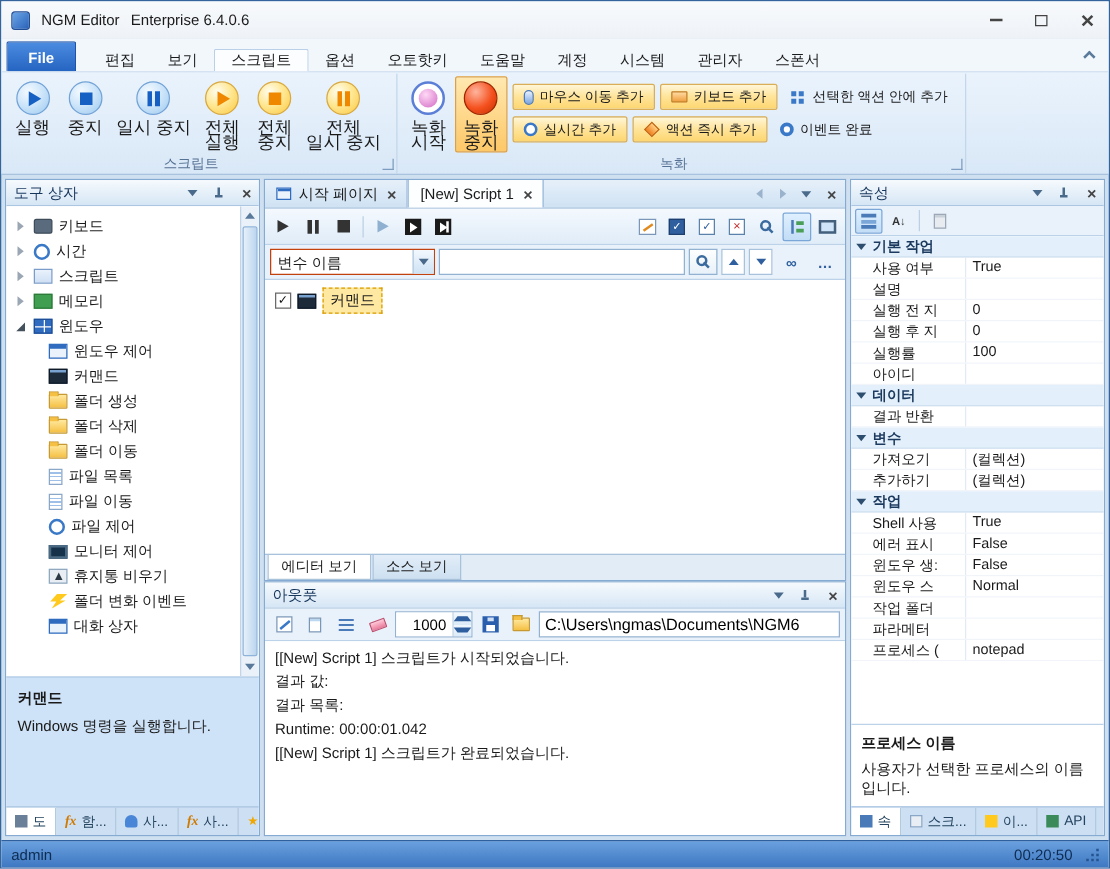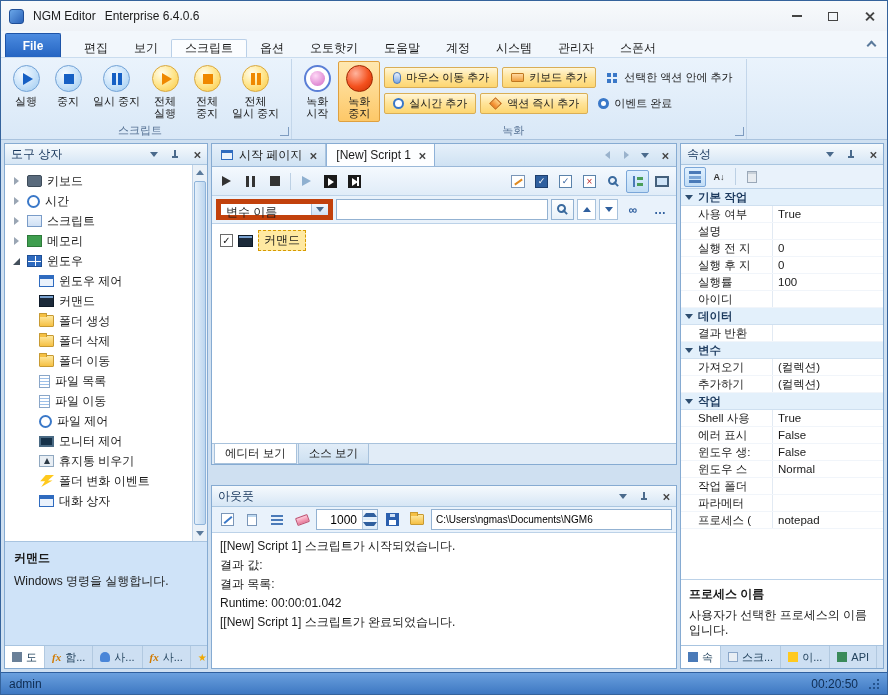--- a/index.html
+++ b/index.html
@@ -30,21 +30,21 @@
   .ribbon-collapse{margin-left:auto;display:flex;align-items:center;padding:0 12px}
   .ico-chevup{width:7px;height:7px;border-left:2px solid #5a7a9c;border-top:2px solid #5a7a9c;transform:rotate(45deg);margin-top:3px}
 
   
   .ribbon{height:82px;flex:none;background:linear-gradient(#eaf3fc,#d9e8f7);border-bottom:1px solid #a9c3de;display:flex;padding-top:1px}
   .rgroup{position:relative;display:flex;align-items:flex-start;padding:2px 8px 15px 4px;border-right:1px solid #c3d6ea}
   .rgroup-label{position:absolute;left:0;right:12px;bottom:1px;text-align:center;font-size:11px;color:#567294}
   .dlaunch{position:absolute;right:2px;bottom:3px;width:9px;height:9px;border-right:1px solid #7e9cc0;border-bottom:1px solid #7e9cc0}
   .rbtnrow{display:flex}
   .rbtn{min-width:42px;padding:3px 3px 2px;display:flex;flex-direction:column;align-items:center;gap:3px;border:1px solid transparent;border-radius:2px}
-  .rbtn .rlabel{font-size:11px;line-height:12px;text-align:center;white-space:pre-line}
+  .rbtn .rlabel{font-size:14px;line-height:12px;text-align:center;white-space:pre-line}
   .rbtn.selected{background:linear-gradient(#ffe8b0,#fdc868);border-color:#dfa03f}
   .icn{width:27px;height:27px;border-radius:50%;position:relative;flex:none}
   .icn::after{content:"";position:absolute}
   .play-blue,.stop-blue,.pause-blue{background:radial-gradient(circle at 35% 30%,#f4faff 0%,#cfe6fa 45%,#9ccaf0 100%);border:1px solid #72a2d6}
   .play-yellow,.stop-yellow,.pause-yellow{background:radial-gradient(circle at 35% 30%,#fffdf0 0%,#ffe896 45%,#fbc93e 100%);border:1px solid #d9a83e}
   .play-blue::after,.play-yellow::after{left:9px;top:7px;border-left:10px solid #1660c4;border-top:6px solid transparent;border-bottom:6px solid transparent}
   .play-yellow::after{border-left-color:#ef8800}
   .stop-blue::after,.stop-yellow::after{left:8px;top:8px;width:10px;height:10px;background:#1660c4}
   .stop-yellow::after{background:#ef8800}
   .pause-blue::after,.pause-yellow::after{left:8px;top:7px;width:10px;height:12px;
@@ -62,21 +62,21 @@
   .si-kbd{width:13px;height:9px;background:linear-gradient(#ffd9a0,#f0a040);border:1px solid #c07820;border-radius:1px;flex:none}
   .si-clock{width:11px;height:11px;border-radius:50%;background:#fff;border:2px solid #3a78c8;flex:none}
   .si-act{width:9px;height:9px;background:linear-gradient(#ffd080,#f08020);border:1px solid #c06010;transform:rotate(45deg);flex:none;margin:0 2px}
   .si-grid{width:4px;height:4px;background:#3a78c8;box-shadow:6px 0 #3a78c8,0 6px #3a78c8,6px 6px #3a78c8;flex:none;margin:0 8px 6px 1px}
   .si-done{width:11px;height:11px;border-radius:50%;border:3px solid #3a78c8;background:#fff;flex:none}
 
   
   .main{flex:1;display:flex;gap:3px;padding:3px;min-height:0}
   .panel{background:#fff;border:1px solid #86abd2;display:flex;flex-direction:column;min-height:0;overflow:hidden}
   .panel.left,.panel.right{width:204px;flex:none}
-  .centercol{flex:1;display:flex;flex-direction:column;gap:20px;min-width:0}
+  .centercol{flex:1;display:flex;flex-direction:column;gap:0;min-width:0}
   .phead{height:21px;flex:none;display:flex;align-items:center;gap:4px;padding:0 3px 0 6px;
     background:linear-gradient(#f6fafd,#d6e6f5);border-bottom:1px solid #aac6e0;color:#17365c}
   .phead .ptitle{flex:1;white-space:nowrap;overflow:hidden}
   .hbtn{width:17px;height:17px;display:flex;align-items:center;justify-content:center;flex:none}
   .ico-down{width:0;height:0;border-left:4px solid transparent;border-right:4px solid transparent;border-top:5px solid #4a6a8c}
   .ico-pin{position:relative;width:8px;height:9px}
   .ico-pin::before{content:"";position:absolute;left:3px;top:0;width:2px;height:6px;background:#4a6a8c}
   .ico-pin::after{content:"";position:absolute;left:1px;top:6px;width:6px;height:2px;background:#4a6a8c}
 
   
@@ -156,21 +156,21 @@
   .icheckl::after{content:"✓"}
   .iboxx{width:13px;height:13px;background:#fff;border:1px solid #5a82aa;color:#c03030;font-size:10px;display:flex;align-items:center;justify-content:center}
   .iboxx::after{content:"×"}
   .imag{width:9px;height:9px;border:2px solid #3a6a9e;border-radius:50%;position:relative;margin:0 2px 2px 0}
   .imag::after{content:"";position:absolute;right:-4px;bottom:-2px;width:6px;height:2px;background:#3a6a9e;transform:rotate(45deg)}
   .itree{width:13px;height:13px;position:relative}
   .itree::before{content:"";position:absolute;left:2px;top:1px;width:2px;height:11px;background:#4a7ab8}
   .itree::after{content:"";position:absolute;left:6px;top:2px;width:6px;height:3px;background:#4a9e58;box-shadow:0 6px 0 #4a9e58}
   .imonitor{width:14px;height:11px;border:2px solid #44607c;background:#cfe4f8}
   .filterrow{height:28px;flex:none;display:flex;align-items:center;gap:3px;padding:0 4px;background:#e9f2fb;border-bottom:1px solid #bcd2e8}
-  .combo{width:117px;height:21px;background:#fff;border:5px solid #c2410c;display:flex;align-items:flex-start;flex:none}
+  .combo{width:132px;height:21px;background:#fff;border:1px solid #c2410c;display:flex;align-items:flex-end;flex:none}
   .combo .cval{flex:1;padding-left:5px;white-space:nowrap;overflow:hidden}
   .combo .cbtn{width:17px;height:100%;background:linear-gradient(#f2f8fe,#cfe2f4);border-left:1px solid #a8c2dc;display:flex;align-items:center;justify-content:center}
   .searchinput{flex:1;height:21px;border:1px solid #93b2d2;background:#fff;padding:0 4px;font:inherit;min-width:40px}
   .sqbtn{width:23px;height:21px;border:1px solid #93b2d2;background:linear-gradient(#fdfefe,#e8f1f9);display:flex;align-items:center;justify-content:center;flex:none}
   .udbtn{width:19px;height:21px;border:1px solid #a8c2dc;background:#fff;display:flex;align-items:center;justify-content:center;flex:none}
   .ud-up{width:0;height:0;border-left:4px solid transparent;border-right:4px solid transparent;border-bottom:5px solid #2f5f9e}
   .ud-down{width:0;height:0;border-left:4px solid transparent;border-right:4px solid transparent;border-top:5px solid #2f5f9e}
   .gbtn{min-width:24px;height:21px;display:flex;align-items:center;justify-content:center;color:#2f5f9e;font-weight:bold;flex:none}
   .editorbody{flex:1;background:#fff;min-height:0;padding:6px 0 0 8px;overflow:hidden}
   .node{display:flex;align-items:center;gap:5px}
@@ -196,21 +196,21 @@
   .spin .sval{flex:1;border:none;outline:none;text-align:right;padding-right:5px;font:inherit;width:0;min-width:0}
   .spin .sarrows{width:15px;border-left:1px solid #b8cce0;display:flex;flex-direction:column}
   .spin .sarrows span{flex:1;display:flex;align-items:center;justify-content:center;background:linear-gradient(#f2f8fe,#dcebf8)}
   .tinyup{width:0;height:0;border-left:3px solid transparent;border-right:3px solid transparent;border-bottom:4px solid #2f5f9e}
   .tinydn{width:0;height:0;border-left:3px solid transparent;border-right:3px solid transparent;border-top:4px solid #2f5f9e}
   .idisk{width:13px;height:13px;background:#2a5fae;position:relative}
   .idisk::before{content:"";position:absolute;left:4px;top:1px;width:5px;height:3px;background:#cfe0f4}
   .idisk::after{content:"";position:absolute;left:3px;bottom:1px;width:7px;height:5px;background:#fff}
   .ifolder{width:14px;height:11px;background:linear-gradient(#ffe9a0,#f5c044);border:1px solid #c79a33;border-radius:1px;position:relative}
   .ifolder::before{content:"";position:absolute;top:-3px;left:-1px;width:6px;height:3px;background:#f5c044;border:1px solid #c79a33;border-bottom:none}
-  .pathinput{flex:1;height:21px;border:1px solid #93b2d2;background:#fff;padding:0 4px;font:inherit;font-size:10px;min-width:0}
+  .pathinput{flex:1;height:21px;border:1px solid #93b2d2;background:#fff;padding:0 4px;font:inherit;font-size:13px;min-width:0}
   .obody{flex:1;overflow:hidden;padding:4px 8px;line-height:19px;background:#fff}
 
   
   .ptoolbar{height:24px;flex:none;display:flex;align-items:center;gap:2px;padding:0 3px;background:#e9f2fb;border-bottom:1px solid #bcd2e8}
   .pgbtn{width:22px;height:20px;display:flex;align-items:center;justify-content:center;border:1px solid transparent;border-radius:2px;flex:none}
   .pgbtn.sel{border-color:#7aa6d8;background:linear-gradient(#dff0ff,#c2ddf6)}
   .icat{width:12px;height:3px;background:#4a7ab8;box-shadow:0 5px 0 #7aa6d8,0 9px 0 #4a7ab8;margin-bottom:9px}
   .iaz{font-size:9px;color:#333;font-weight:bold}
   .pgrid{flex:none;background:#fff}
   .prow{height:17px;display:flex;align-items:stretch;font-size:11.5px;border-bottom:1px solid #f1f5fa}

